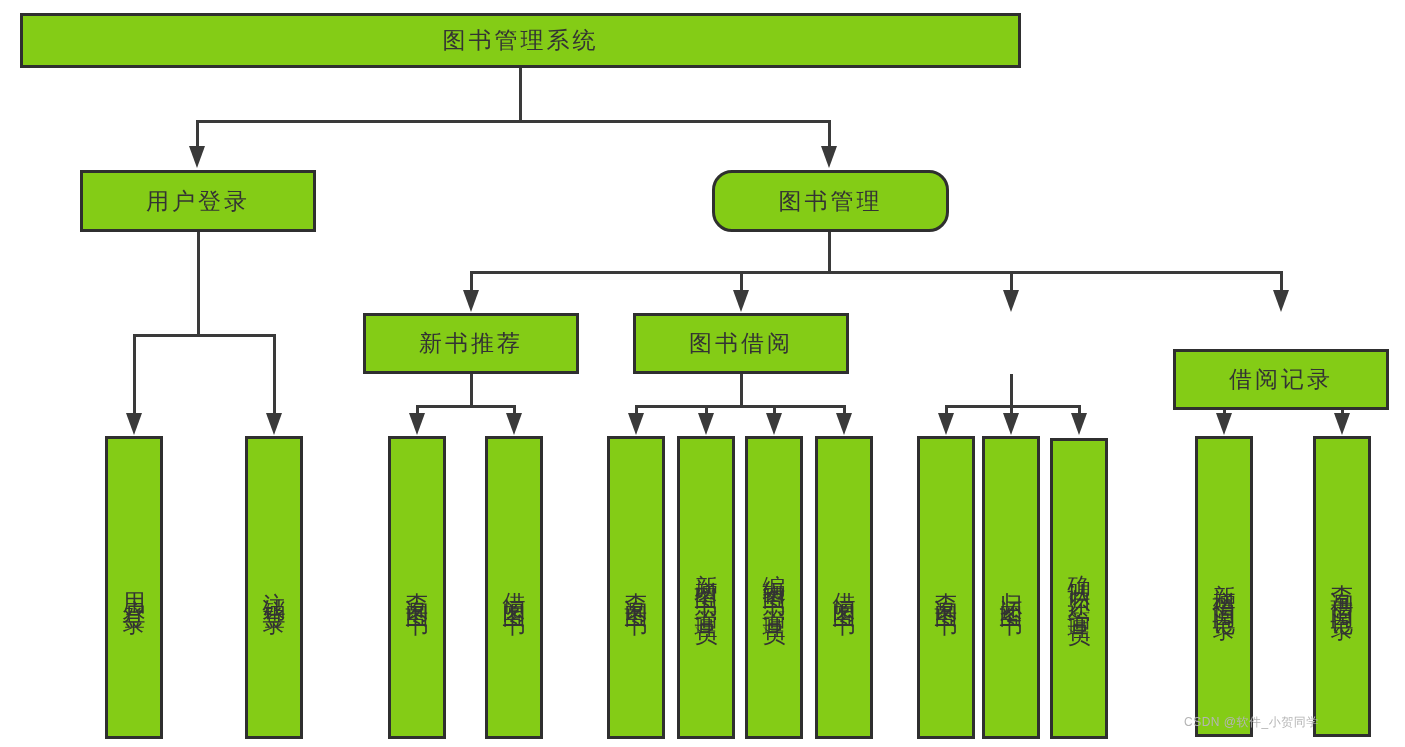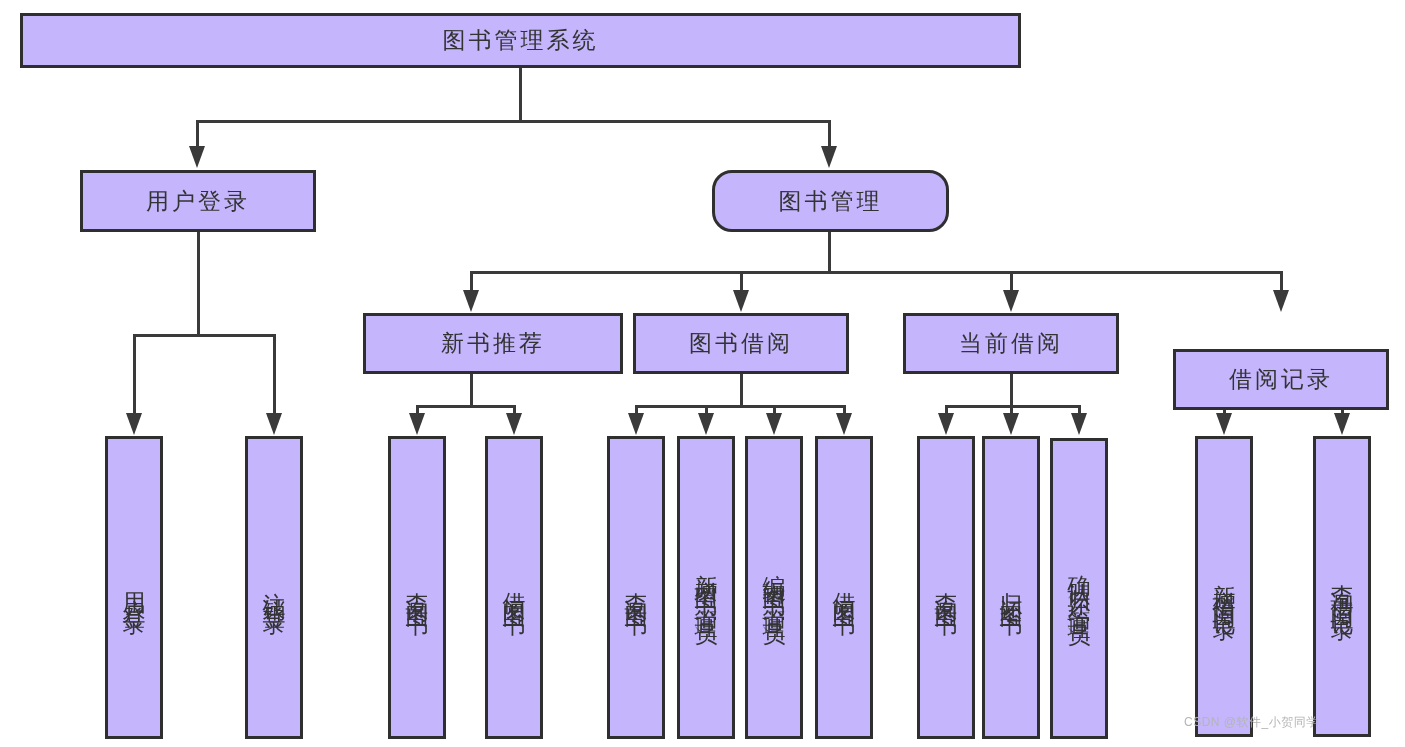--- a/index.html
+++ b/index.html
@@ -17,21 +17,21 @@
   }
   #wires {
     position: absolute;
     left: 0; top: 0;
     width: 1405px; height: 747px;
     z-index: 1;
   }
   .box {
     position: absolute;
     box-sizing: border-box;
-    background: #c4b5fd;
+    background: #84cc16;
     border: 3px solid #2f2f2f;
     display: flex;
     align-items: center;
     justify-content: center;
     color: #333333;
     z-index: 2;
   }
   .box.h .label {
     font-size: 23px;
     letter-spacing: 3px;
@@ -138,29 +138,26 @@
     <span class="label">图书管理系统</span>
   </div>
 
   <div class="box h" style="left:80px; top:170px; width:236px; height:62px;">
     <span class="label">用户登录</span>
   </div>
   <div class="box h" style="left:712px; top:170px; width:237px; height:62px;border-radius:20px;">
     <span class="label">图书管理</span>
   </div>
 
-  <div class="box h" style="left:363px; top:313px; width:260px; height:61px;">
+  <div class="box h" style="left:363px; top:313px; width:216px; height:61px;">
     <span class="label">新书推荐</span>
   </div>
   <div class="box h" style="left:633px; top:313px; width:216px; height:61px;">
     <span class="label">图书借阅</span>
   </div>
-  <div class="box h" style="left:903px; top:313px; width:216px; height:61px;">
-    <span class="label">当前借阅</span>
-  </div>
   <div class="box h" style="left:1173px; top:313px; width:216px; height:61px;margin-top:36px;">
     <span class="label">借阅记录</span>
   </div>
 
   <div class="box v" style="left:105px; top:436px; width:58px; height:303px;">
     <span class="label">用户登录</span>
   </div>
   <div class="box v" style="left:245px; top:436px; width:58px; height:303px;">
     <span class="label">注销登录</span>
   </div>

